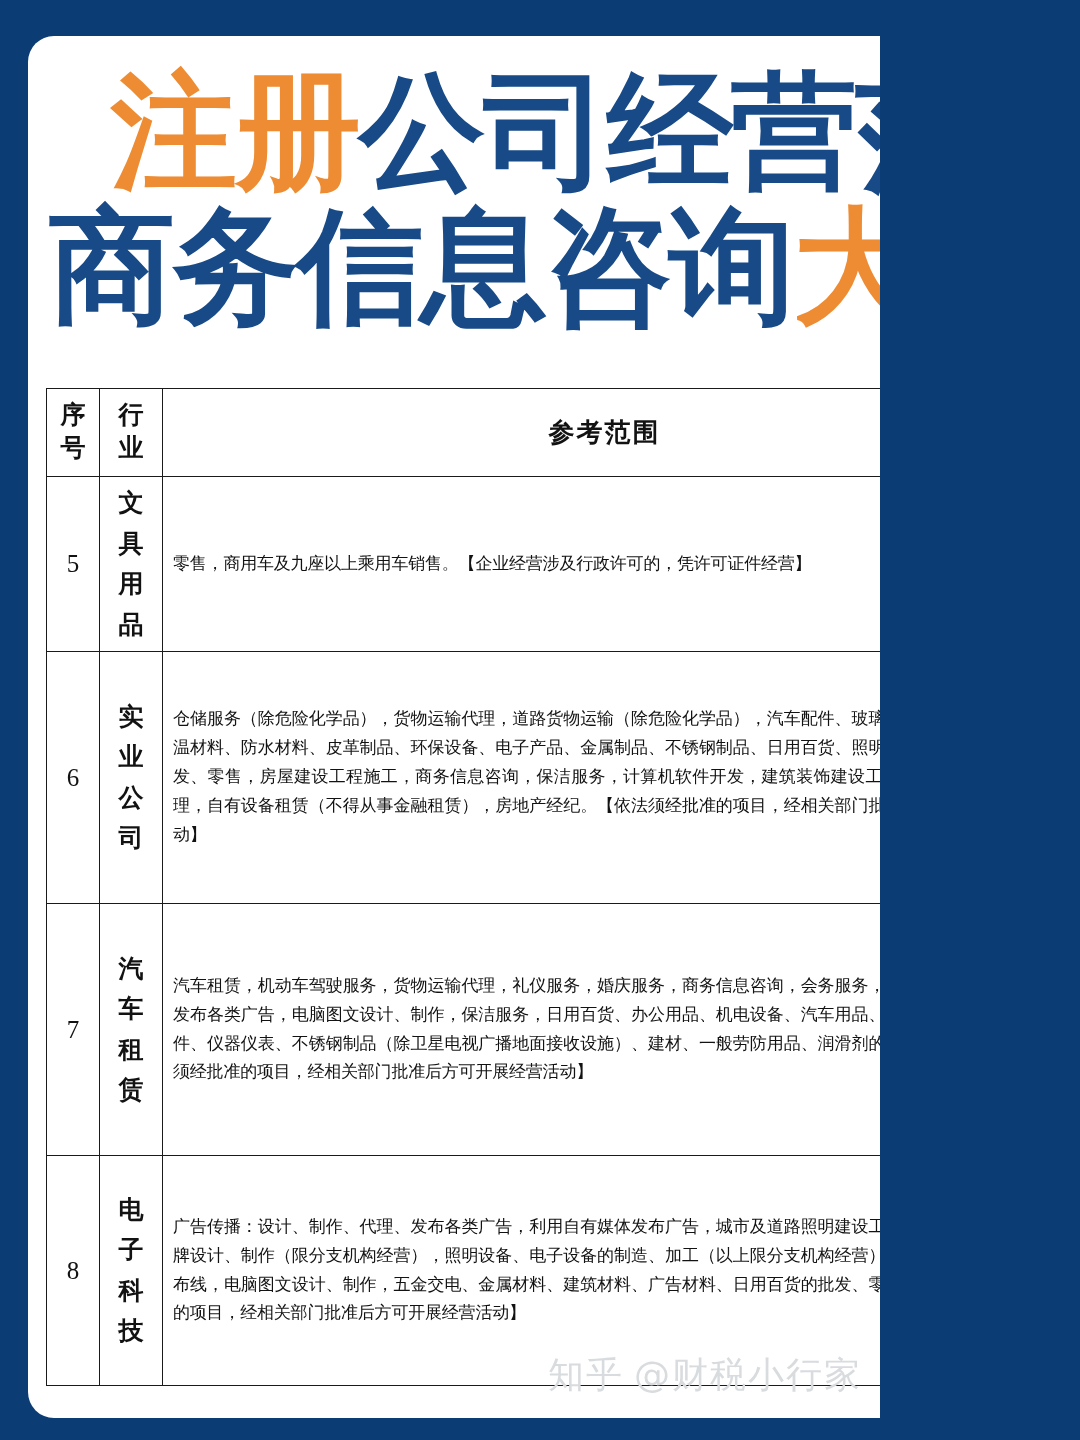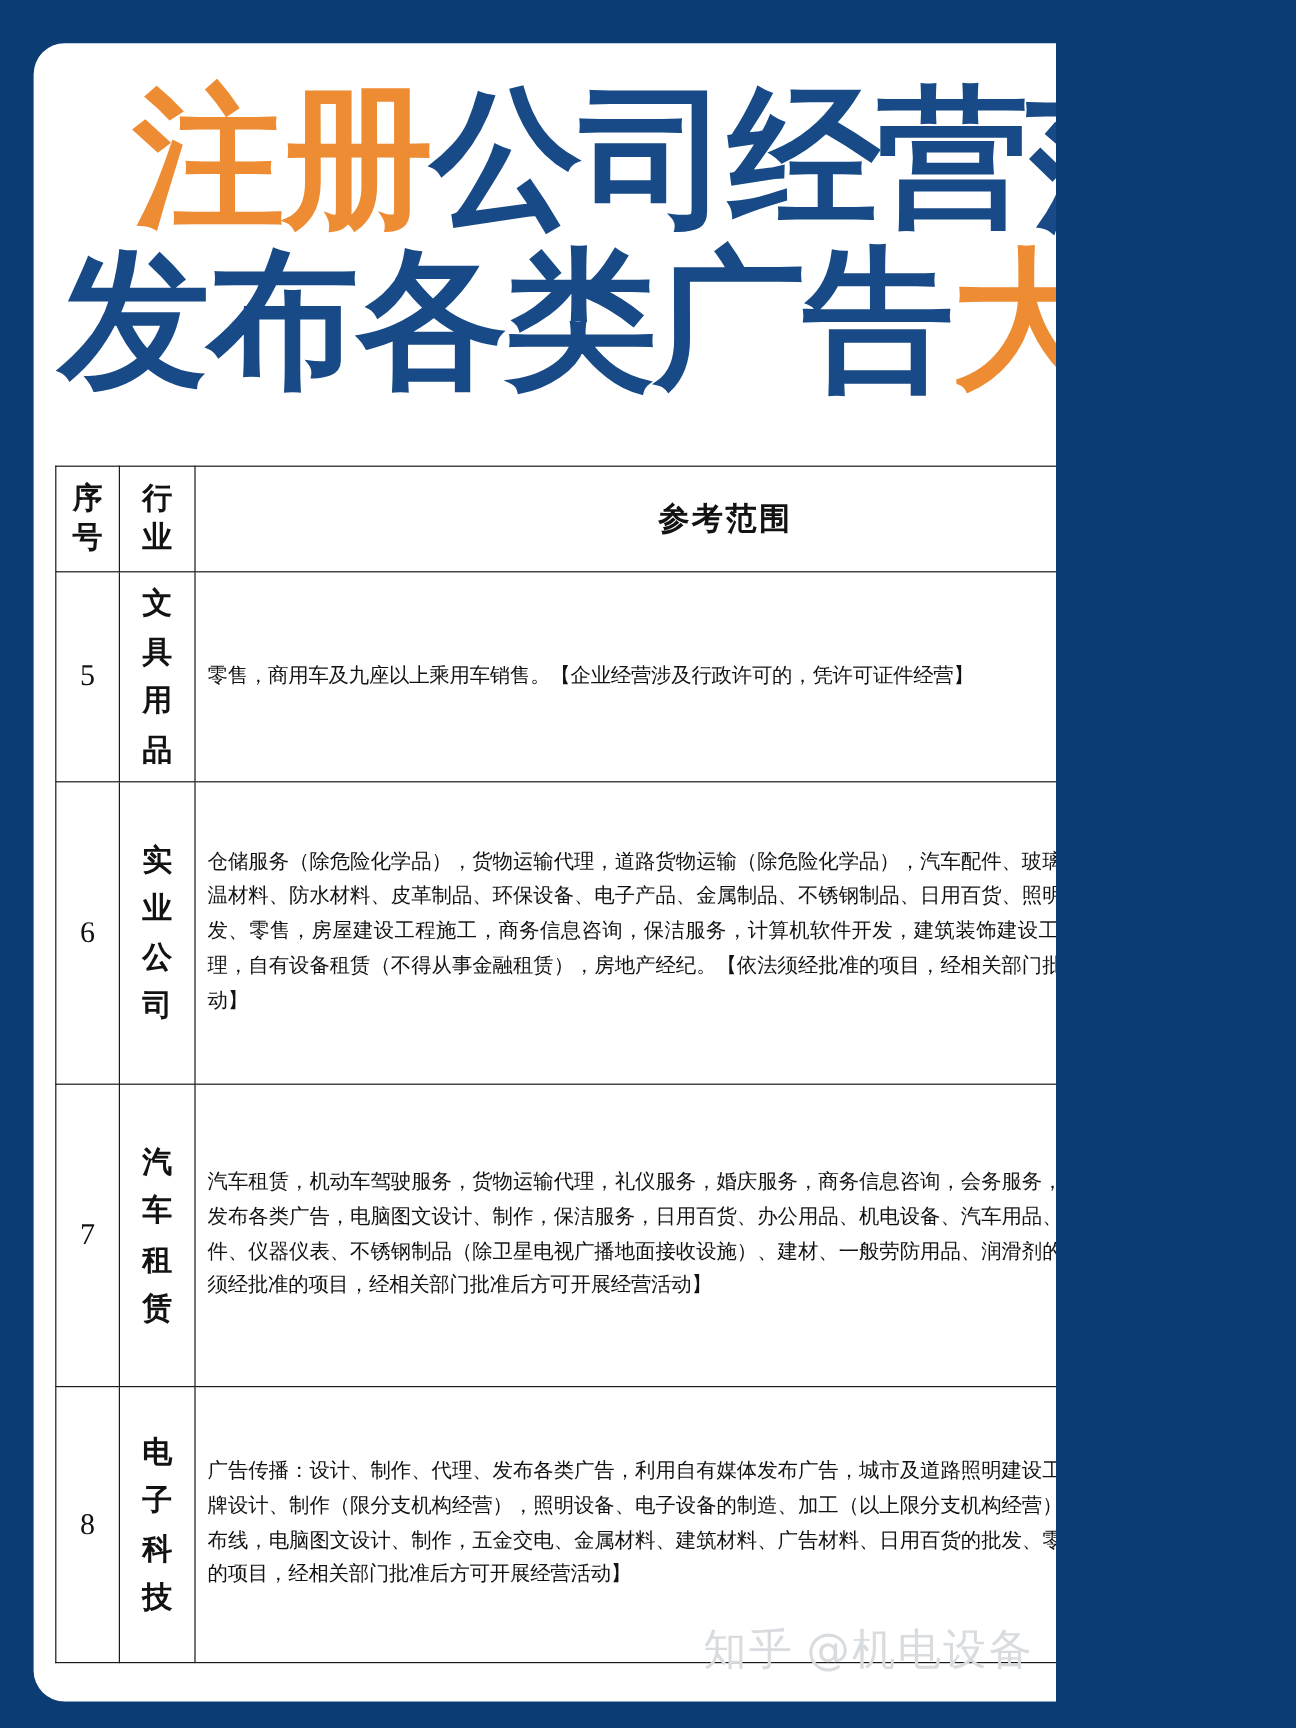--- a/index.html
+++ b/index.html
@@ -152,21 +152,21 @@
 
 <div id="page-frame">
 
   <div id="card">
 
     <div id="title-block">
       <div class="title-line l1">
         <span class="t-orange">注册</span><span class="t-blue">公司经营范</span>
       </div>
       <div class="title-line l2">
-        <span class="t-blue">发布各类广告</span><span class="t-orange">大全</span>
+        <span class="t-blue">商务信息咨询</span><span class="t-orange">大全</span>
       </div>
     </div>
 
     <table id="range-table">
       <colgroup>
         <col class="c-idx">
         <col class="c-ind">
         <col class="c-scope">
       </colgroup>
       <tbody>
@@ -222,17 +222,17 @@
             <span>子</span>
             <span>科</span>
             <span>技</span>
           </td>
           <td class="cell-scope">广告传播：设计、制作、代理、发布各类广告，利用自有媒体发布广告，城市及道路照明建设工程专业施工，标识标牌设计、制作（限分支机构经营），照明设备、电子设备的制造、加工（以上限分支机构经营）、批发、零售，综合布线，电脑图文设计、制作，五金交电、金属材料、建筑材料、广告材料、日用百货的批发、零售。【依法须经批准的项目，经相关部门批准后方可开展经营活动】</td>
         </tr>
       </tbody>
     </table>
 
     <div id="watermark">
-      <span>知乎</span><span class="wm-at">@机电设备</span>
+      <span>知乎</span><span class="wm-at">@财税小行家</span>
     </div>
 
   </div>
 </div>
 
 </body></html>

